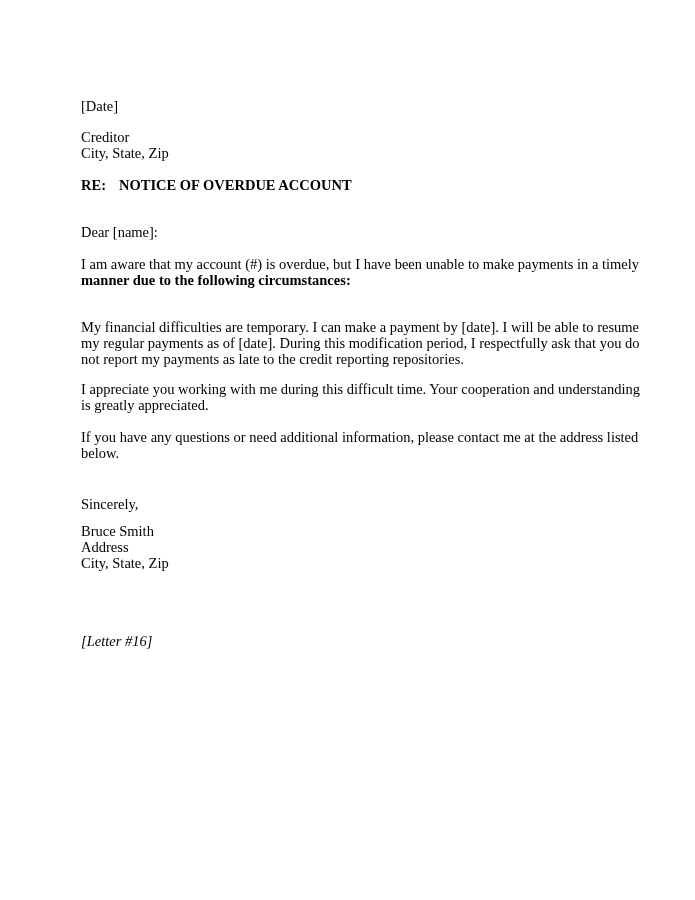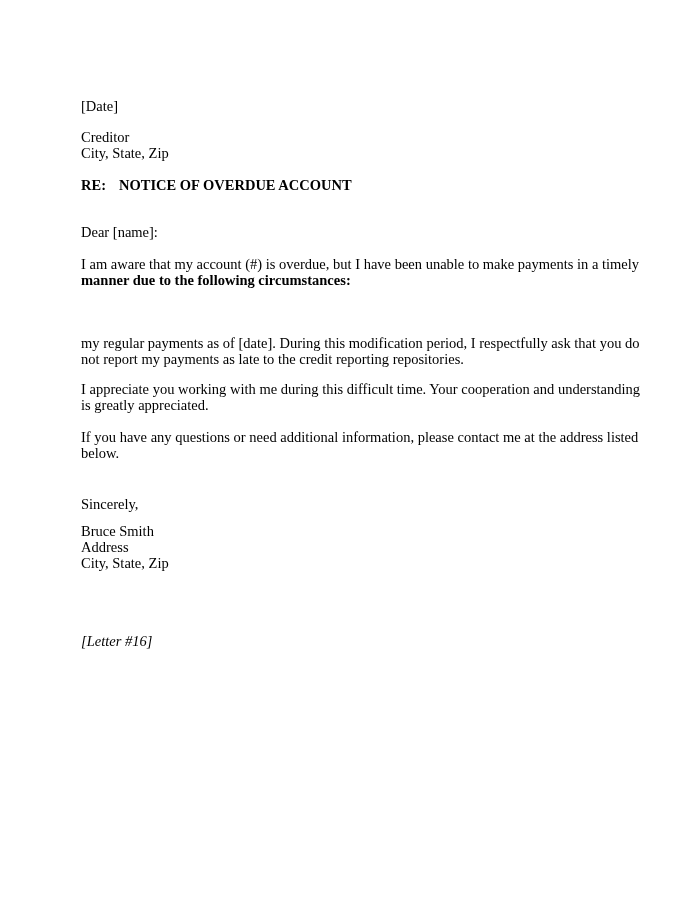--- a/index.html
+++ b/index.html
@@ -43,20 +43,21 @@
 
   <div class="line bold" style="top:177px;">
     <span>RE:</span><span style="display:inline-block;width:13px;"></span><span>NOTICE OF OVERDUE ACCOUNT</span>
   </div>
 
   <div class="line" style="top:224px;">Dear [name]:</div>
 
   <div class="line" style="top:256px;">I am aware that my account (#) is overdue, but I have been unable to make payments in a timely</div>
   <div class="line" style="top:272px;font-weight:bold;">manner due to the following circumstances:</div>
 
+  <div class="line" style="top:319px;">My financial difficulties are temporary. I can make a payment by [date]. I will be able to resume</div>
   <div class="line" style="top:335px;">my regular payments as of [date].  During this modification period, I respectfully ask that you do</div>
   <div class="line" style="top:351px;">not report my payments as late to the credit reporting repositories.</div>
 
   <div class="line" style="top:381px;">I appreciate you working with me during this difficult time. Your cooperation and understanding</div>
   <div class="line" style="top:397px;">is greatly appreciated.</div>
 
   <div class="line" style="top:429px;">If you have any questions or need additional information, please contact me at the address listed</div>
   <div class="line" style="top:445px;">below.</div>
 
   <div class="line" style="top:496px;">Sincerely,</div>

